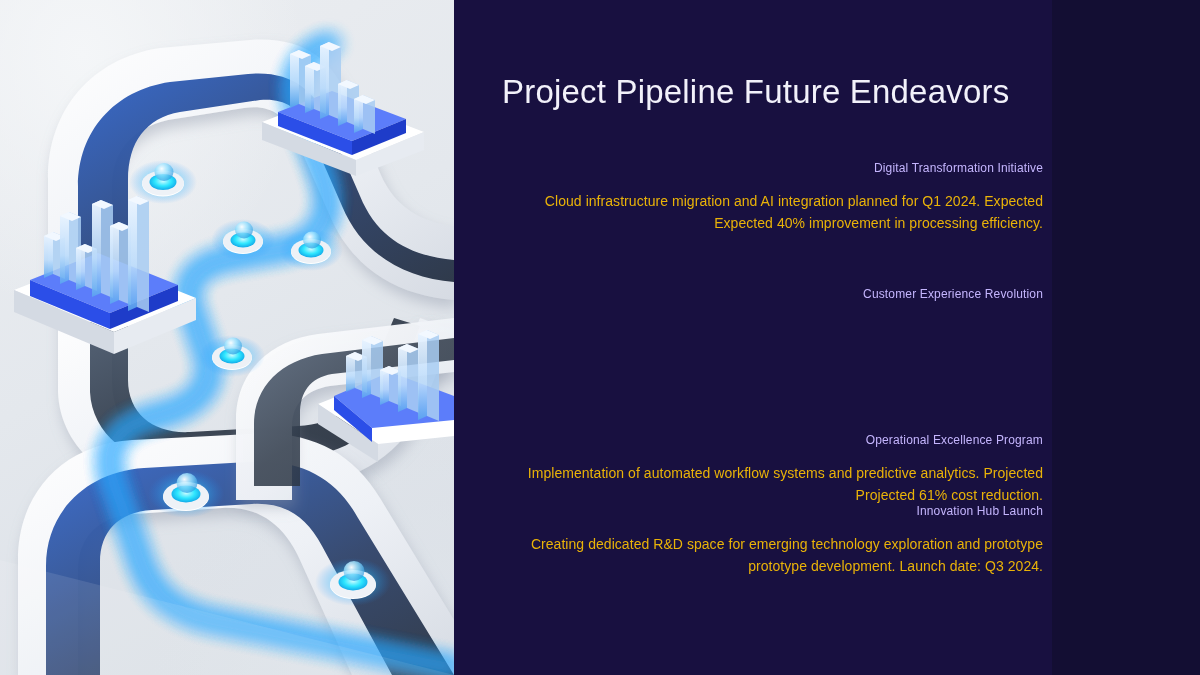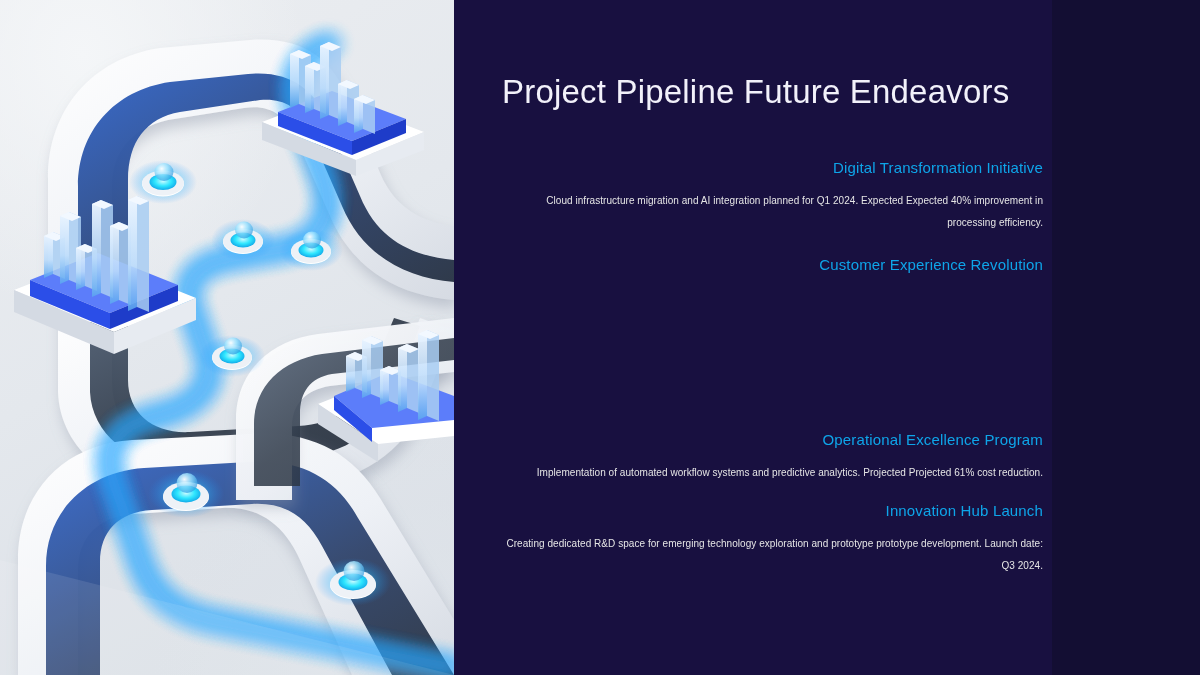--- a/index.html
+++ b/index.html
@@ -32,25 +32,25 @@
     background:#181040;
   }
   #title{
     position:absolute; left:48px; top:73px;
     font-size:33px; font-weight:400; letter-spacing:.2px;
     color:#f2f1fa; white-space:nowrap;
   }
 
   .item{ position:absolute; right:157px; width:540px; text-align:right; }
   .item-title{
-    font-size:15px; font-weight:400; color:#0ea5e9;
+    font-size:12px; font-weight:400; color:#c4b5fd;
     letter-spacing:.15px; line-height:20px; margin-bottom:12px;
   }
   .item-desc{
-    font-size:10px; font-weight:400; color:#e5e5e5;
+    font-size:14px; font-weight:400; color:#eab308;
     line-height:22px; letter-spacing:.05px;
   }
 
   .badge{
     position:absolute; left:609px; width:80px; height:112px;
     display:flex; align-items:center; justify-content:center;
     background:#322d54;
     clip-path:polygon(0% 0%, 50% 13%, 100% 0%, 100% 87%, 50% 100%, 0% 87%);
   }
   .badge-num{
@@ -331,21 +331,21 @@
     <div id="title">Project Pipeline Future Endeavors</div>
 
     <div class="item" style="top:158px;">
       <div class="item-title">Digital Transformation Initiative</div>
       <div class="item-desc">Cloud infrastructure migration and AI integration planned for Q1 2024. Expected Expected 40% improvement in processing efficiency.</div>
     </div>
     <div class="badge" style="top:142px;">
       <span class="badge-num">1</span>
     </div>
 
-    <div class="item" style="top:255px;">
+    <div class="item" style="top:284px;">
       <div class="item-title">Customer Experience Revolution</div>
     </div>
     <div class="badge" style="top:256px;">
       <span class="badge-num">2</span>
     </div>
 
     <div class="item" style="top:387px;margin-top:43px;">
       <div class="item-title">Operational Excellence Program</div>
       <div class="item-desc">Implementation of automated workflow systems and predictive analytics. Projected Projected 61% cost reduction.</div>
     </div>

